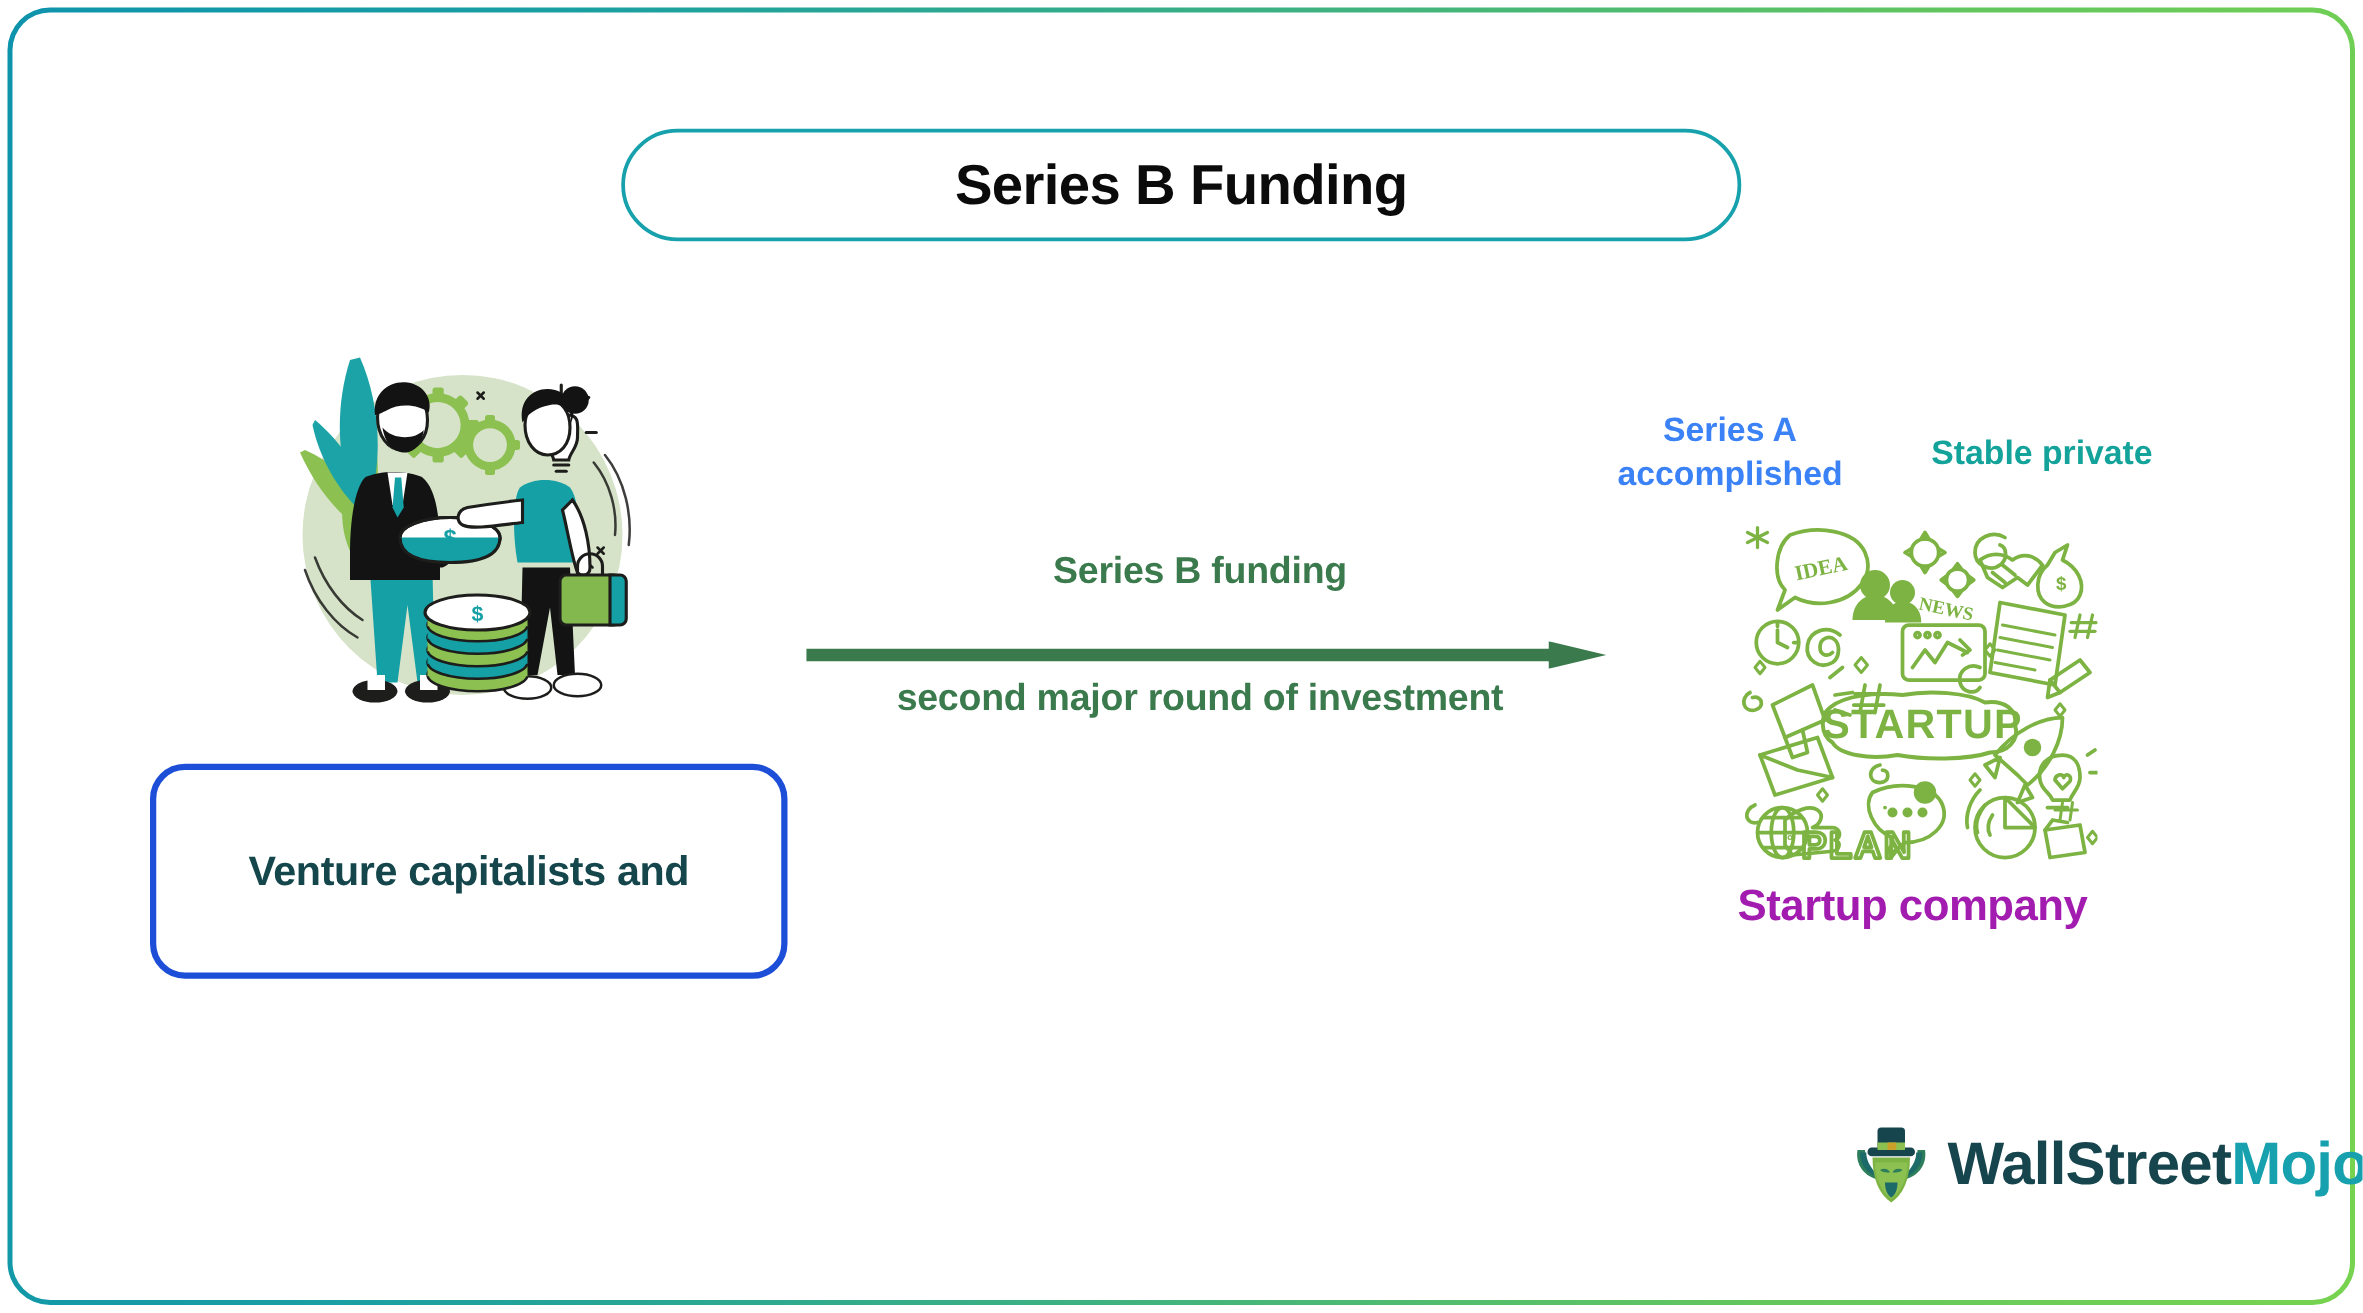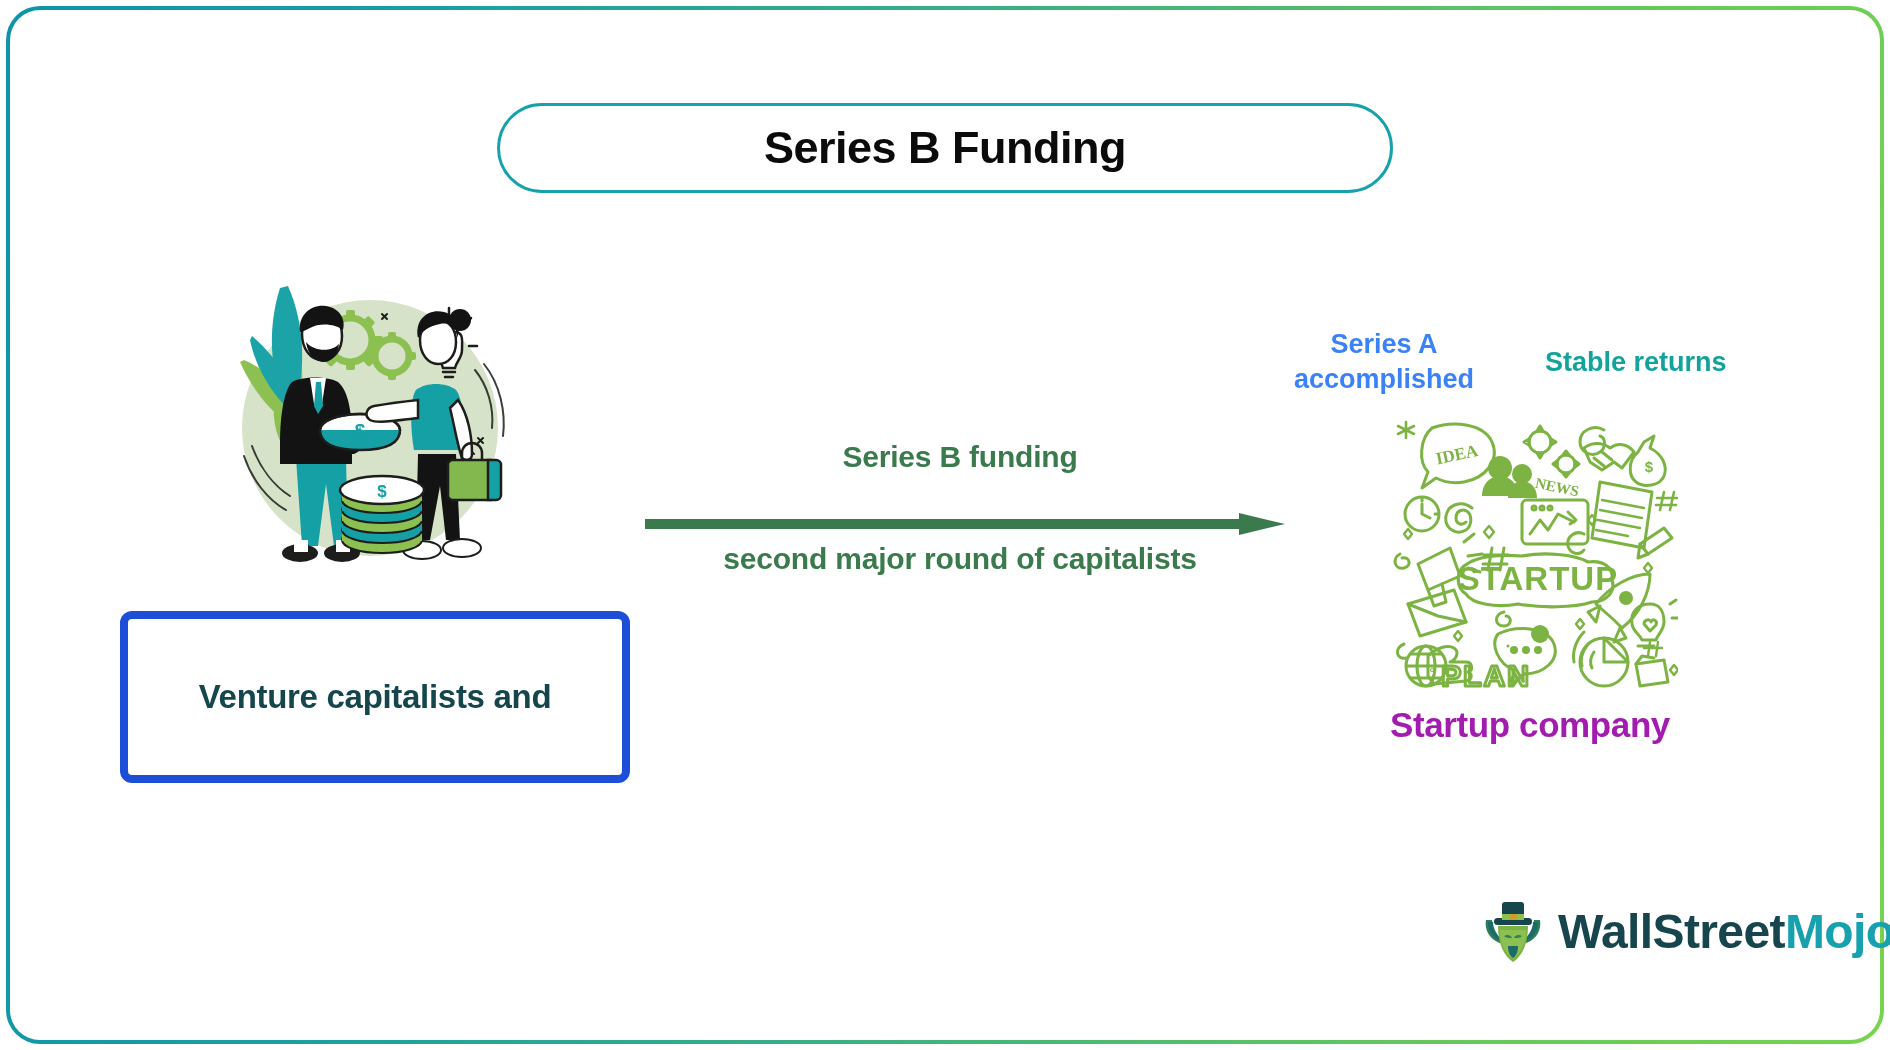--- a/index.html
+++ b/index.html
@@ -74,22 +74,22 @@
   }
 
   
   #left-label-box {
     position: absolute;
     left: 120px;
     top: 611px;
     width: 510px;
     height: 172px;
     box-sizing: border-box;
-    border: 8px solid #1d4ed8;
-    border-radius: 12px;
+    border: 5px solid #1d4ed8;
+    border-radius: 28px;
     background: #ffffff;
     display: flex;
     flex-direction: row;
     align-items: center;
     justify-content: center;
   }
   #left-label-box .line {
     font-size: 33px;
     font-weight: bold;
     color: #14464c;
@@ -345,28 +345,28 @@
   </div>
 
   <div id="arrow-group">
     <div id="arrow-label-top">Series B funding</div>
     <div id="arrow-line">
       <svg viewBox="0 0 640 22" width="640" height="22" xmlns="http://www.w3.org/2000/svg">
         <rect x="0" y="6" width="600" height="10" fill="#3a7a4d"></rect>
         <polygon points="594,0 640,11 594,22" fill="#3a7a4d"></polygon>
       </svg>
     </div>
-    <div id="arrow-label-bottom">second major round of capitalists</div>
+    <div id="arrow-label-bottom">second major round of investment</div>
   </div>
 
   <div id="right-tag-series-a">
     <div>Series A</div>
     <div>accomplished</div>
   </div>
-  <div id="right-tag-stable">Stable returns</div>
+  <div id="right-tag-stable">Stable private</div>
 
   <div id="startup-doodle">
     <svg viewBox="0 0 290 280" width="290" height="280" xmlns="http://www.w3.org/2000/svg">
       <g stroke="#7cb342" fill="none" stroke-width="3" stroke-linecap="round" stroke-linejoin="round">
 
         <g stroke-width="2.6">
           <line x1="18" y1="14" x2="18" y2="30"></line>
           <line x1="10" y1="18" x2="26" y2="26"></line>
           <line x1="26" y1="18" x2="10" y2="26"></line>
         </g>

